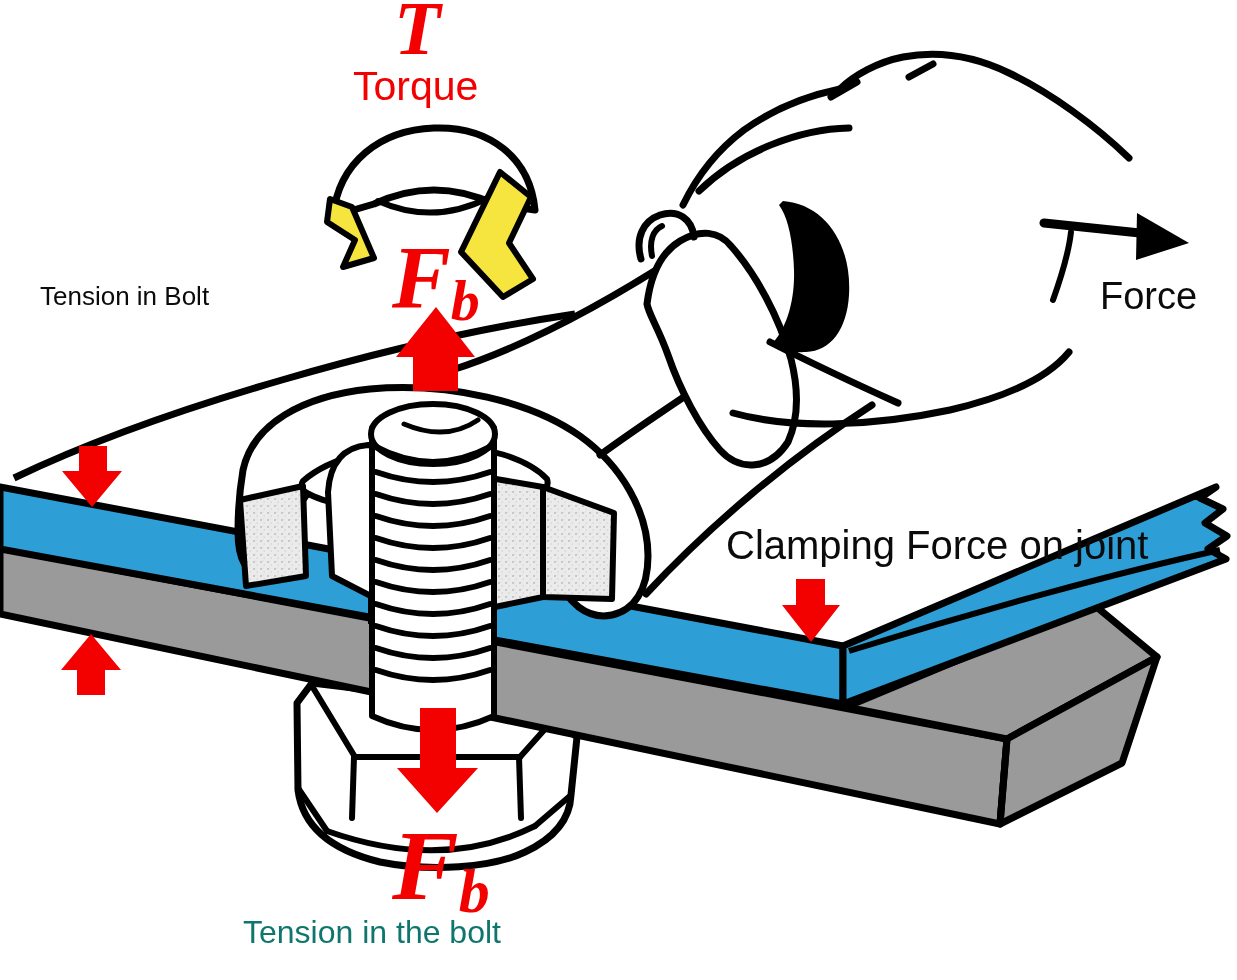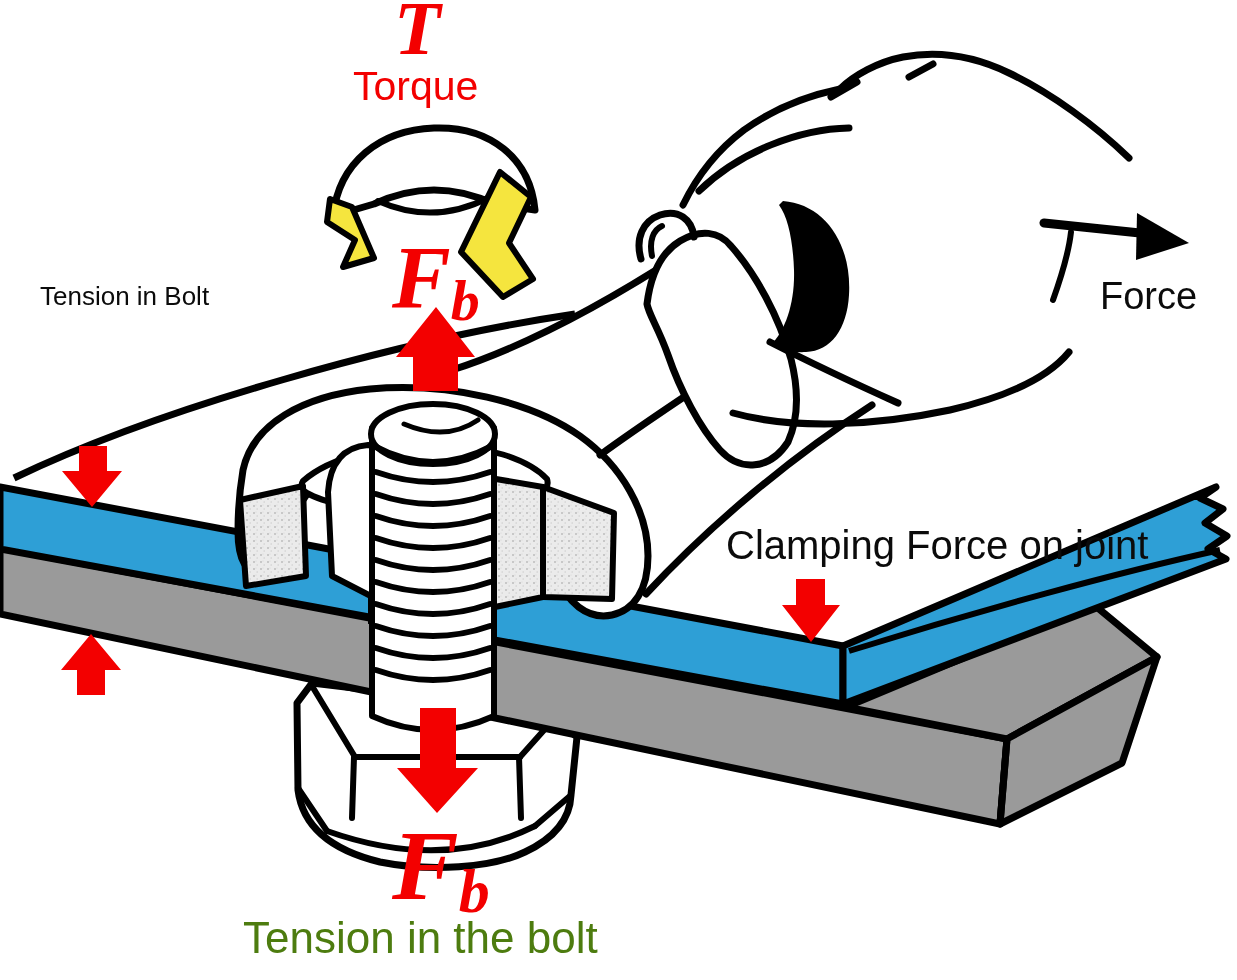--- a/index.html
+++ b/index.html
@@ -147,15 +147,15 @@
 
   <div class="lbl lbl-sans" style="left:1100px;top:277px;font-size:38px;">Force</div>
 
   <div class="lbl lbl-sans" style="left:726px;top:515px;font-size:40px;margin-top:10px;">Clamping Force on joint</div>
 
   <div class="sym-group" style="left:392px;top:816px;color:#F30000;">
     <span class="lbl-serif" style="font-size:100px;line-height:1;">F</span>
     <span class="lbl-serif sub" style="font-size:62px;line-height:1;margin-top:44px;">b</span>
   </div>
 
-  <div class="lbl lbl-sans" style="left:243px;top:916px;font-size:44px;color:#4d7c0f;">Tension in the bolt</div>
+  <div class="lbl lbl-sans" style="left:243px;top:916px;font-size:32px;color:#0f766e;">Tension in the bolt</div>
 
 </div>
 
 </body></html>

